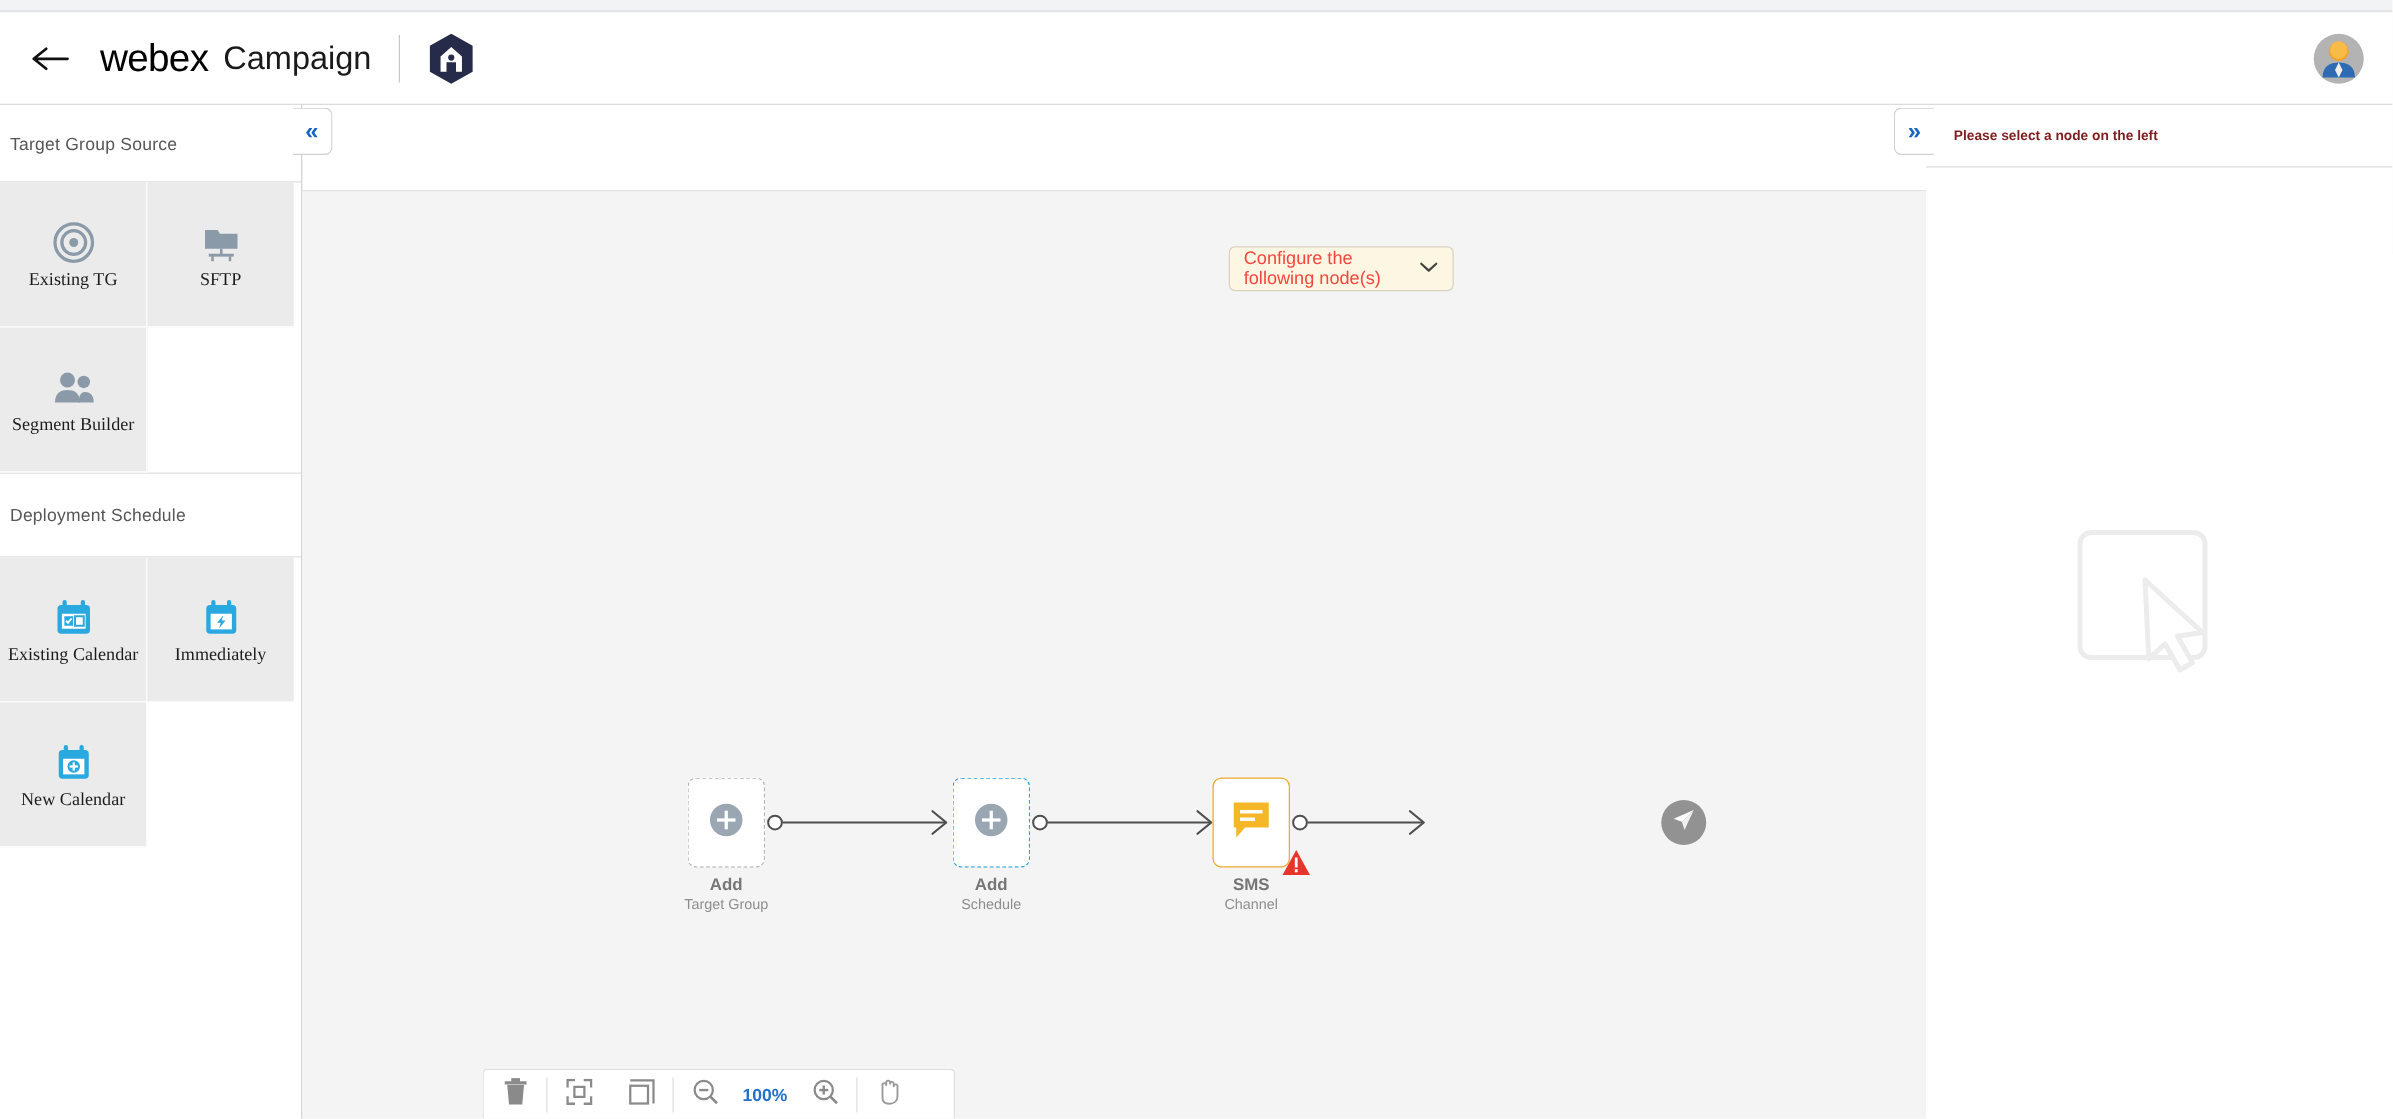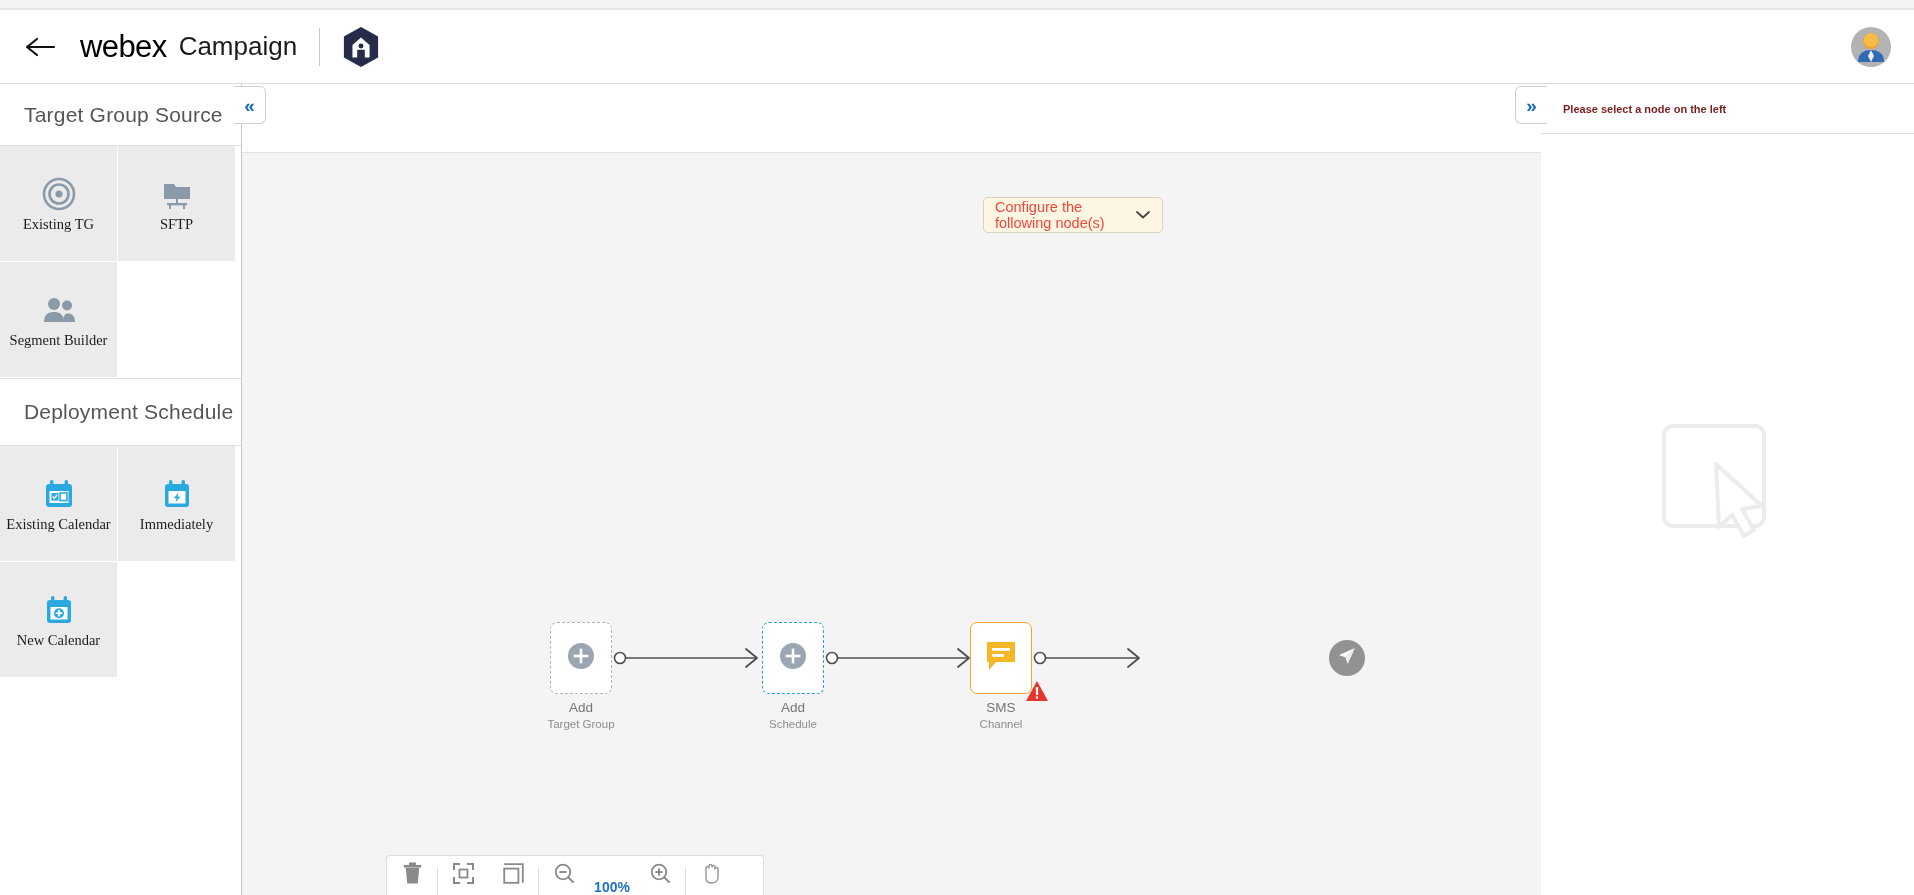--- a/index.html
+++ b/index.html
@@ -39,22 +39,22 @@
     position:absolute; right:22px; top:50%; transform:translateY(-50%);
     width:42px; height:42px; cursor:pointer;
   }
 
   
   .sidebar {
     position:absolute; left:0; top:84px; width:242px; height:811px;
     background:#ffffff; border-right:1px solid #c6c6c6;
   }
   .sb-section-title {
-    height:62px; display:flex; align-items:center; padding-left:24px;
-    font-size:21px; color:#565656; letter-spacing:0.2px;
+    height:62px; display:flex; align-items:center; padding-left:8px;
+    font-size:14px; color:#565656; letter-spacing:0.2px;
     border-bottom:1px solid #e0e0e0;
   }
   .sb-grid { display:flex; flex-wrap:wrap; }
   .sb-tile {
     width:118px; height:116px; background:#ebebeb;
     border-right:1px solid #ffffff; border-bottom:1px solid #ffffff;
     display:flex; flex-direction:column; align-items:center;
     justify-content:center; cursor:pointer; gap:4px;font-family:Liberation Serif, serif;
   }
   .sb-tile.blank { background:#ffffff; border-right:none; cursor:default; }
@@ -114,35 +114,35 @@
     width:62px; height:72px; background:#ffffff; border-radius:7px;
     display:flex; align-items:center; justify-content:center;
     position:relative; cursor:pointer;
   }
   .node-box.dashed-gray { border:1.5px dashed #b4b4b4; }
   .node-box.dashed-blue { border:1.5px dashed #29a3e0; }
   .node-box.solid-amber { border:1.5px solid #f0a92a; }
   .node-caption {
     position:absolute; left:-22px; top:78px; width:106px; text-align:center;
   }
-  .node-caption .t1 { font-size:13.5px; color:#767676; line-height:1.25; }
+  .node-caption .t1 { font-size:13.5px; color:#767676; line-height:1.25;font-weight:bold; }
   .node-caption .t2 { font-size:11.5px; color:#8d8d8d; line-height:1.25; }
   .node-warn { position:absolute; right:-18px; bottom:-13px; }
   .end-node {
     position:absolute; width:36px; height:36px; border-radius:50%;
     background:#929292; display:flex; align-items:center; justify-content:center;
     cursor:pointer;
   }
   .connector { position:absolute; }
 
   
   .toolbar {
     position:absolute; left:386px; top:855px; width:378px; height:40px;
     background:#ffffff; border:1px solid #dedede; border-bottom:none;
-    border-radius:4px 4px 0 0; display:flex; align-items:flex-end;
+    border-radius:4px 4px 0 0; display:flex; align-items:center;
   }
   .tb-btn {
     width:50px; height:40px; display:flex; align-items:center;
     justify-content:center; cursor:pointer;
   }
   .tb-sep { width:1px; height:28px; background:#e0e0e0; }
   .tb-zoom-label { font-size:14px; color:#2170c9; font-weight:bold; width:46px; text-align:center; cursor:pointer; }
 
   
   .rightpanel {

